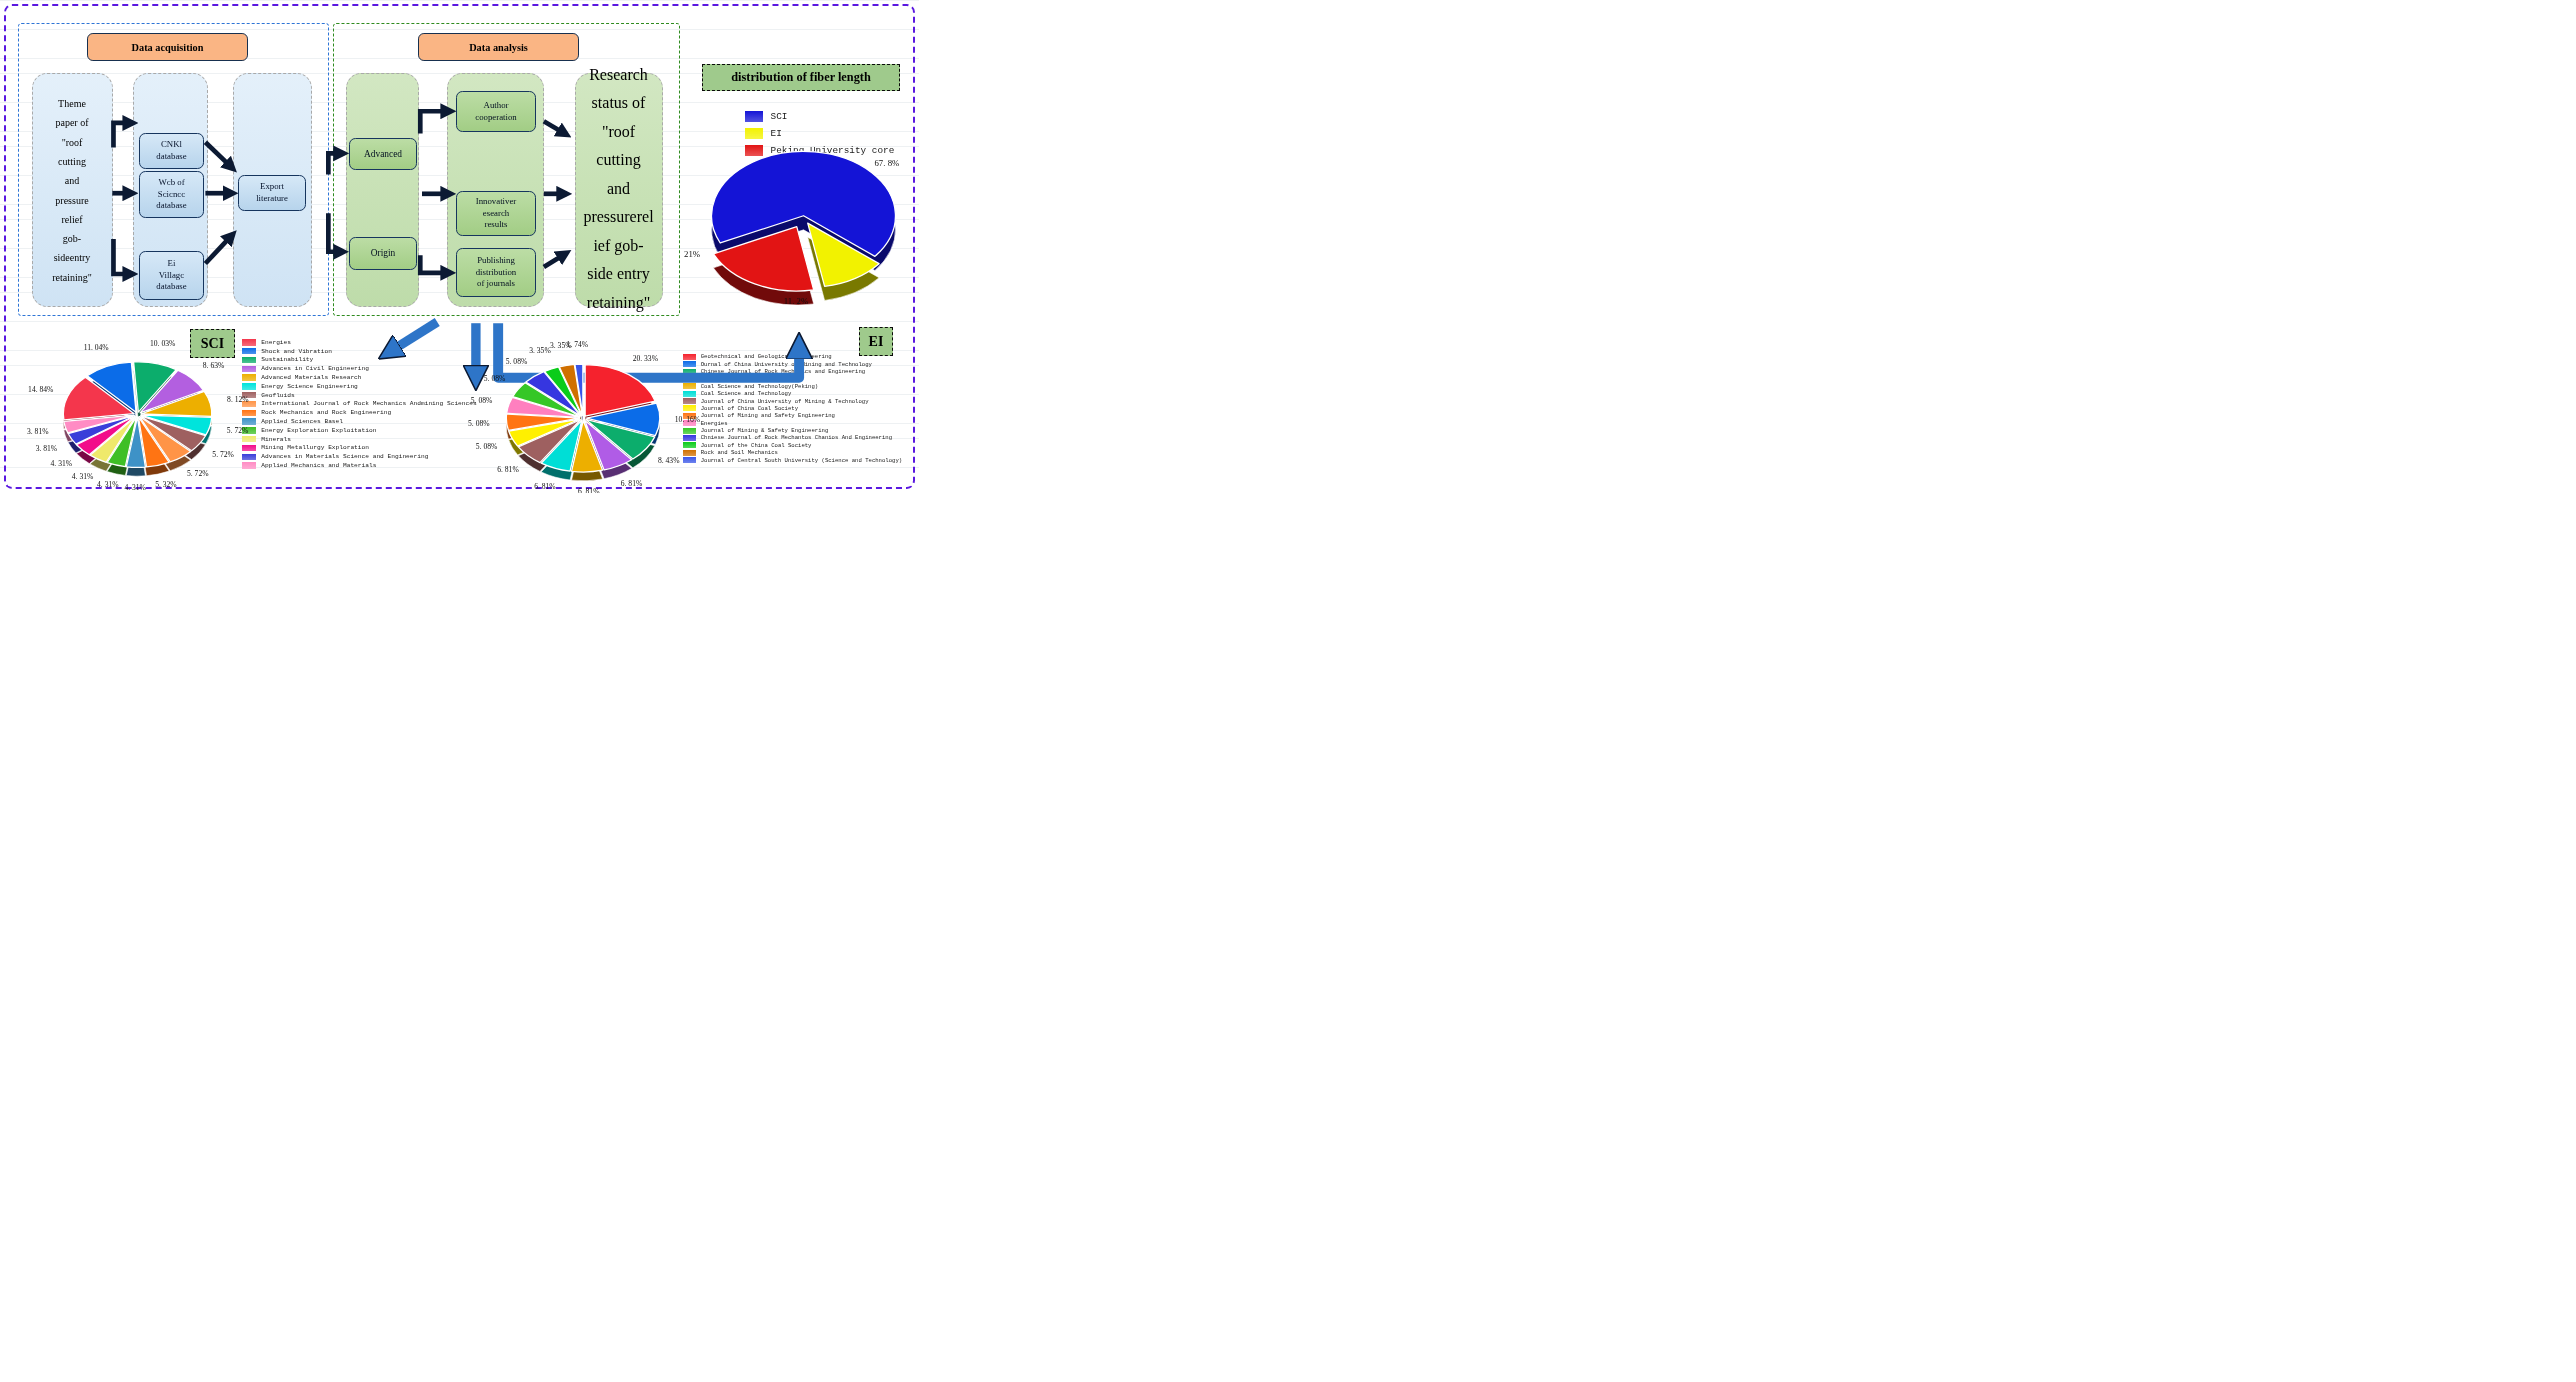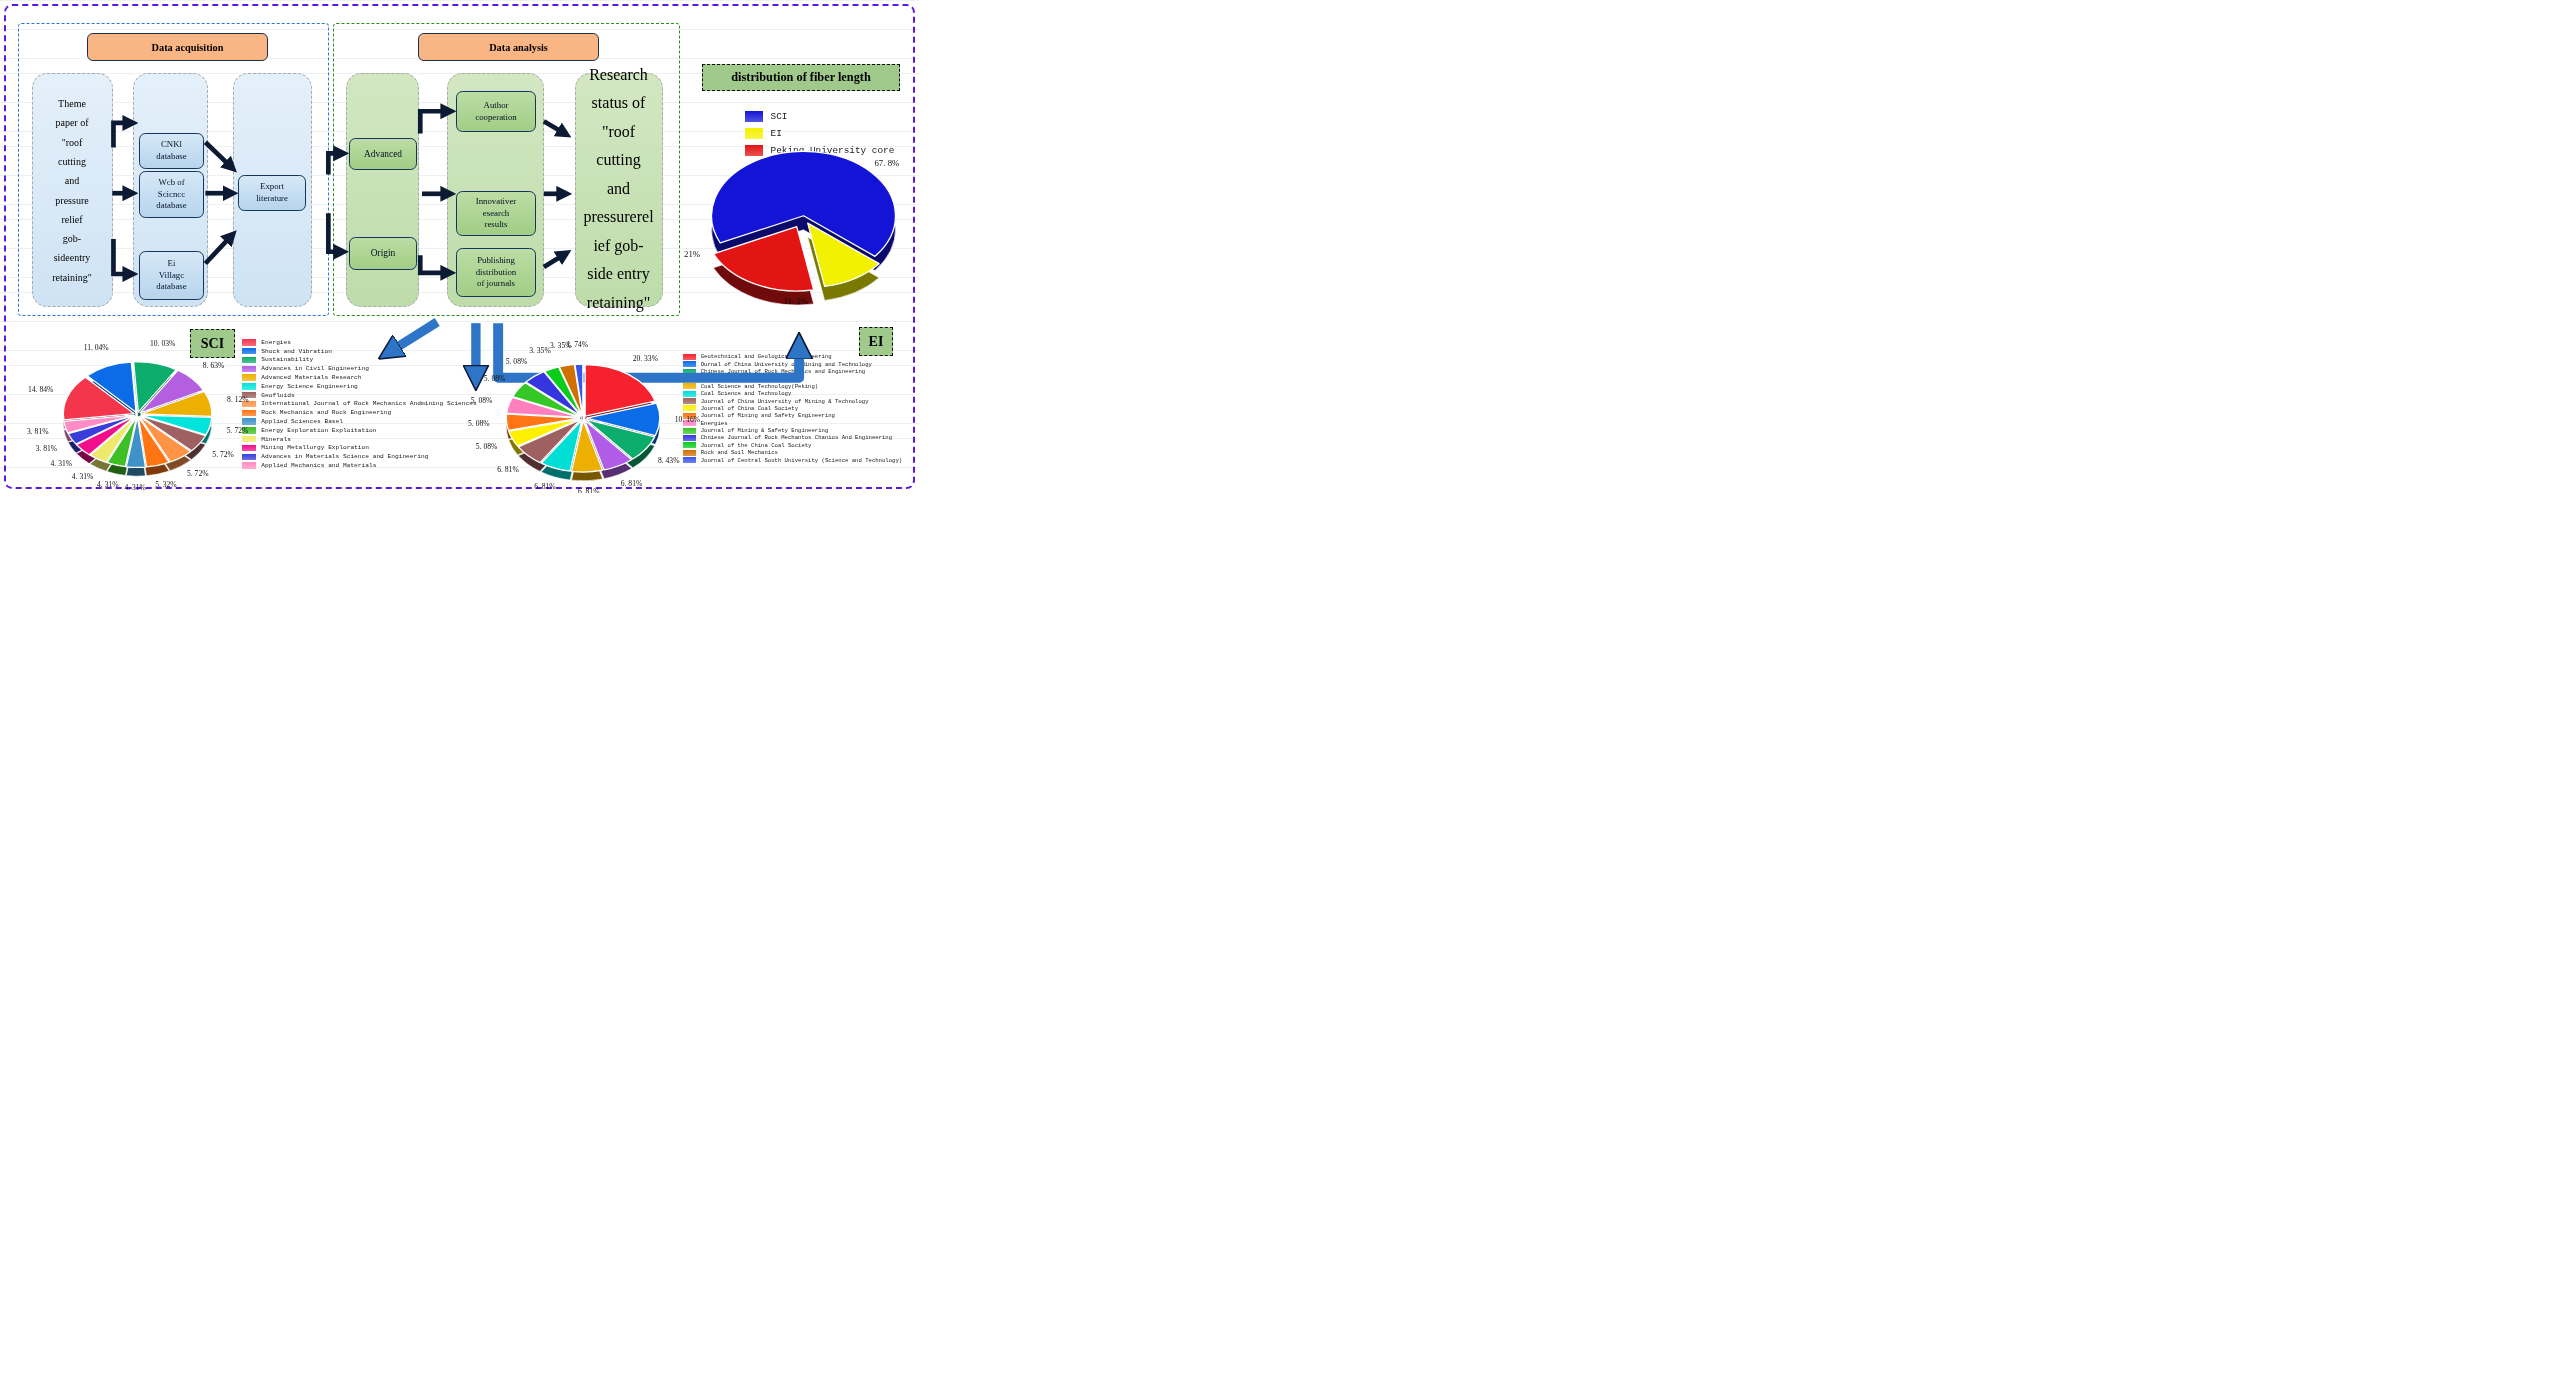--- a/index.html
+++ b/index.html
@@ -5,21 +5,21 @@
   html,body{margin:0;padding:0;background:#fff;}
   #canvas{position:relative;width:919px;height:493px;background:#fff;overflow:hidden;
     background-image:repeating-linear-gradient(to bottom,#eef1f3 0px,#eef1f3 0.6px,transparent 0.6px,transparent 14.6px);
     font-family:"Liberation Serif",serif;}
   .abs{position:absolute;}
   #outer-frame{left:4.1px;top:4.1px;right:4.1px;bottom:4.1px;border:2.3px dashed #5a18e0;border-radius:8.2px;pointer-events:none;}
   .region{border-radius:3.5px;}
   #region-acquisition{left:17.6px;top:23px;width:309px;height:291px;border:1.8px dashed #2e75d6;}
   #region-analysis{left:333px;top:23px;width:345px;height:291px;border:1.8px dashed #2f8b1f;}
   .hdr{background:#fab584;border:1.8px solid #17304f;border-radius:5.9px;display:flex;align-items:center;justify-content:center;
-       font-weight:bold;font-size:10.3px;color:#000;padding-left:20px;}
+       font-weight:bold;font-size:10.3px;color:#000;}
   .col{border:1.8px dashed #a9a9a9;border-radius:15.2px;background:linear-gradient(#e4f0fa,#cfe3f4);}
   .col.green{background:linear-gradient(#d2e7c2,#bedcaa);}
   .fbox{display:flex;align-items:center;justify-content:center;text-align:center;color:#06132b;
         border:1.5px solid #16355e;border-radius:6.4px;background:linear-gradient(#d6e8f7,#b7d4ec);
         white-space:pre-line;font-size:8.8px;line-height:1.32;}
   .fbox.green{background:linear-gradient(#bcdda5,#a2cd85);color:#041022;}
   .coltext{display:flex;align-items:center;justify-content:center;text-align:center;white-space:pre-line;color:#000;}
   .gbox{background:#9fca8c;border:1.8px dashed #0b0b0b;display:flex;align-items:center;justify-content:center;
         font-weight:bold;color:#000;}
   .legend{display:flex;flex-direction:column;}

